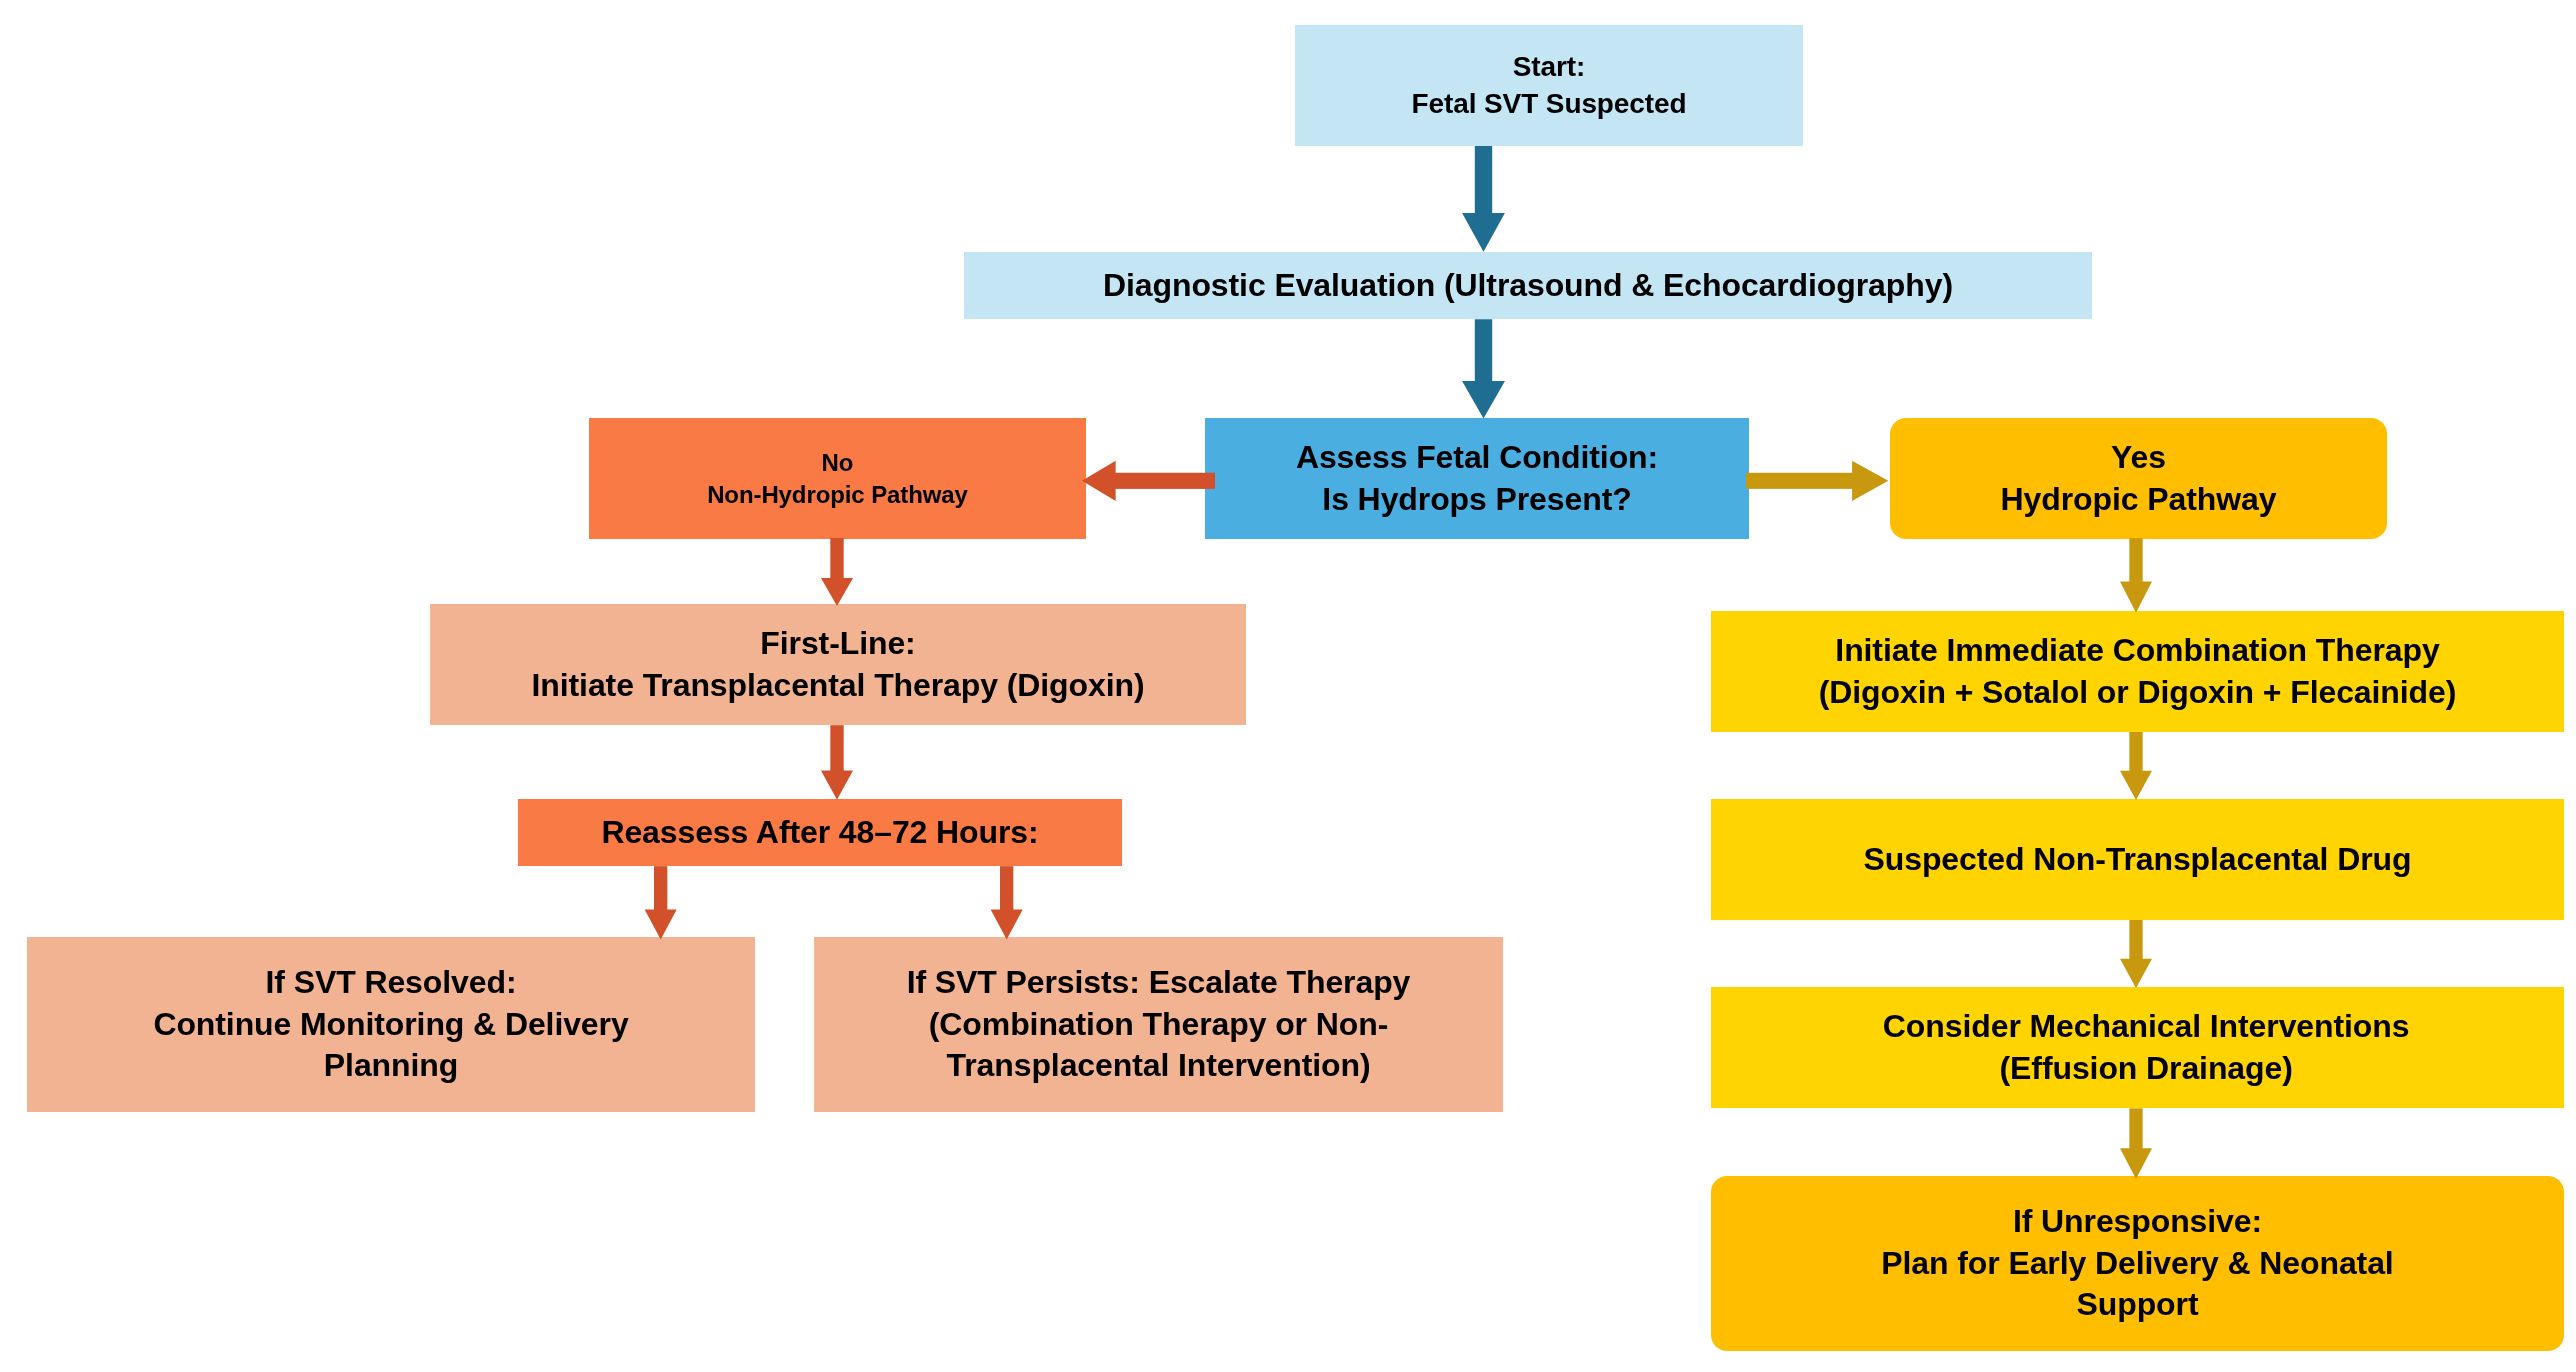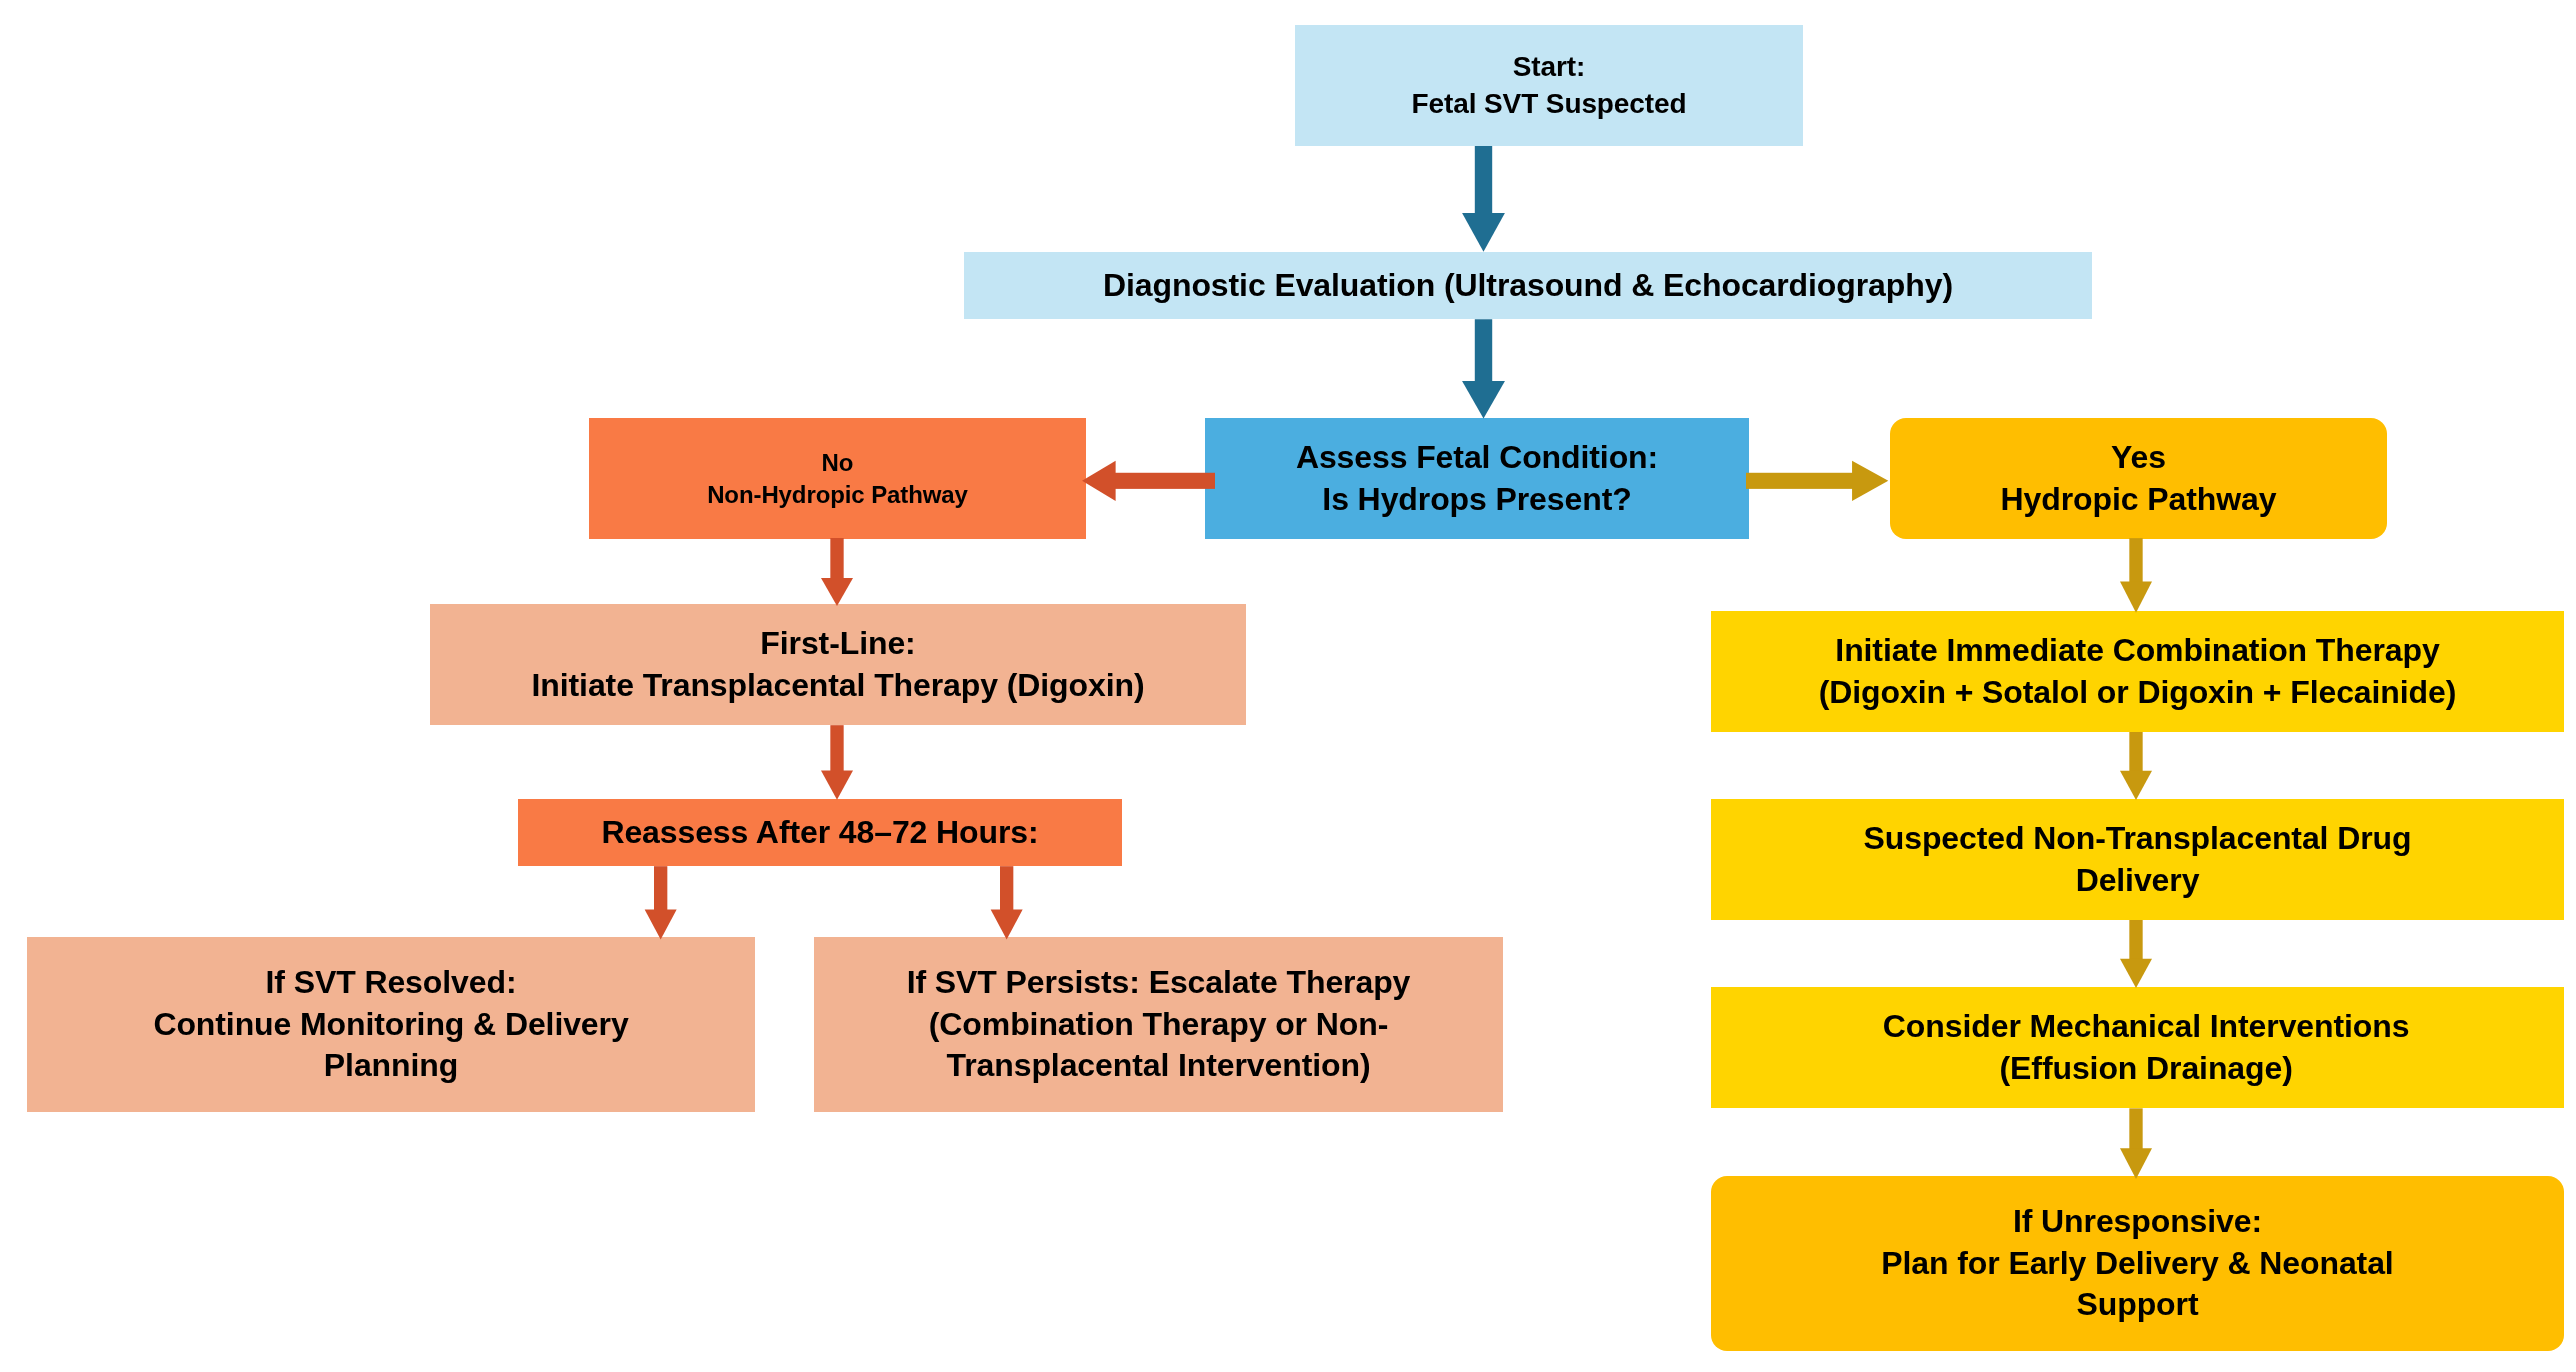--- a/index.html
+++ b/index.html
@@ -99,21 +99,20 @@
     <span class="ln">Transplacental Intervention)</span>
   </div>
 
   <div class="node c-yellow" style="left:1711px; top:611px; width:853px; height:121px; font-size:32px;">
     <span class="ln">Initiate Immediate Combination Therapy</span>
     <span class="ln">(Digoxin + Sotalol or Digoxin + Flecainide)</span>
   </div>
 
   <div class="node c-yellow" style="left:1711px; top:799px; width:853px; height:121px; font-size:32px;">
     <span class="ln">Suspected Non-Transplacental Drug</span>
-    <span class="ln">Delivery</span>
   </div>
 
   <div class="node c-yellow" style="left:1711px; top:987px; width:853px; height:121px; font-size:32px;padding-left:24px;">
     <span class="ln">Consider Mechanical Interventions</span>
     <span class="ln">(Effusion Drainage)</span>
   </div>
 
   <div class="node c-amber" style="left:1711px; top:1176px; width:853px; height:175px; font-size:32px;">
     <span class="ln">If Unresponsive:</span>
     <span class="ln">Plan for Early Delivery &amp; Neonatal</span>

